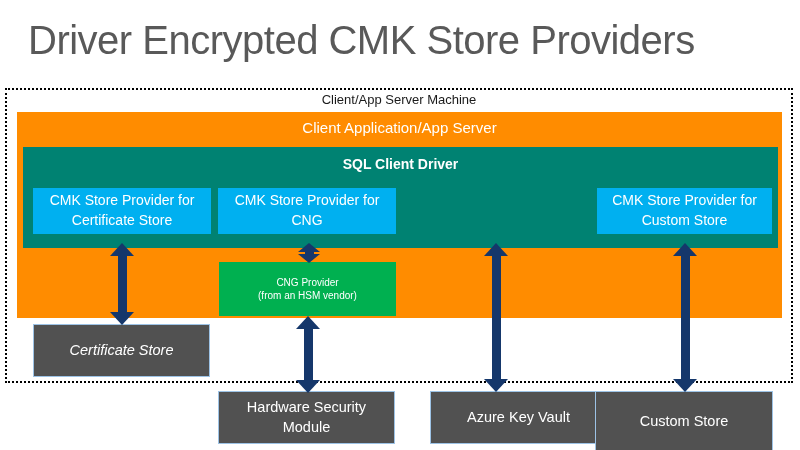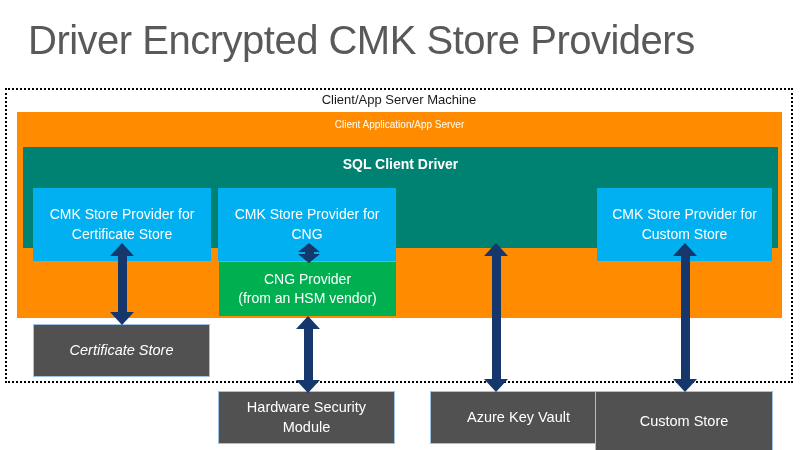--- a/index.html
+++ b/index.html
@@ -30,46 +30,46 @@
     left:5px;top:92px;width:788px;text-align:center;
     font-size:13px;color:#1a1a1a;
   }
 
   .appserver{
     left:17px;top:112px;width:765px;height:206px;
     background:var(--orange);
   }
   .appserver-label{
     left:17px;top:119px;width:765px;text-align:center;
-    font-size:10px;color:#fff;
+    font-size:15px;color:#fff;
   }
 
   .sqldriver{
     left:23px;top:147px;width:755px;height:101px;
     background:var(--teal);
   }
   .sqldriver-label{
     left:23px;top:156px;width:755px;text-align:center;
     font-size:14px;color:#fff;font-weight:600;
   }
 
   .provider{
-    top:188px;height:73px;background:var(--blue);
+    top:188px;height:46px;background:var(--blue);
     display:flex;align-items:center;justify-content:center;text-align:center;
     color:#fff;font-size:14px;line-height:1.4;padding:0 10px;
   }
   .p1{left:33px;width:178px;}
   .p2{left:218px;width:178px;}
   .p3{left:407px;width:176px;}
   .p4{left:597px;width:175px;}
 
   .cngbox{
     left:219px;top:262px;width:177px;height:54px;background:var(--green);
     display:flex;flex-direction:column;align-items:center;justify-content:center;
-    color:#fff;font-size:14px;line-height:1.35;text-align:center;
+    color:#fff;font-size:10px;line-height:1.35;text-align:center;
   }
 
   .store{
     background:var(--gray);border:1px solid #9DC3E6;
     display:flex;align-items:center;justify-content:center;text-align:center;
     color:#fff;font-size:14.5px;line-height:1.35;
   }
   .s-cert{left:33px;top:324px;width:177px;height:53px;font-style:italic;}
   .s-hsm{left:218px;top:391px;width:177px;height:53px;padding:0 24px;}
   .s-akv{left:407px;top:391px;width:177px;height:53px;margin-left:23px;}

